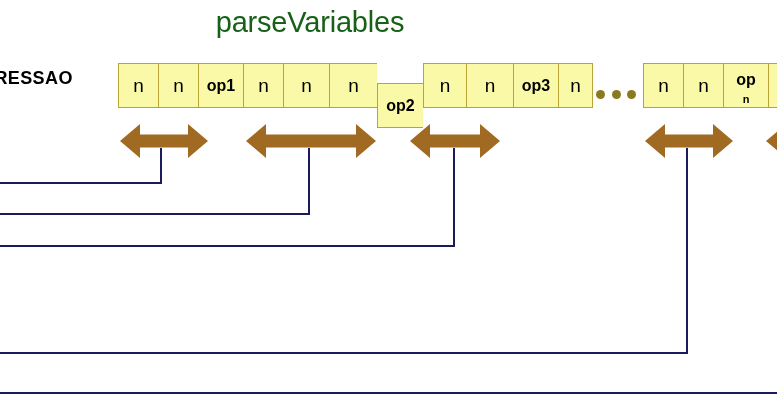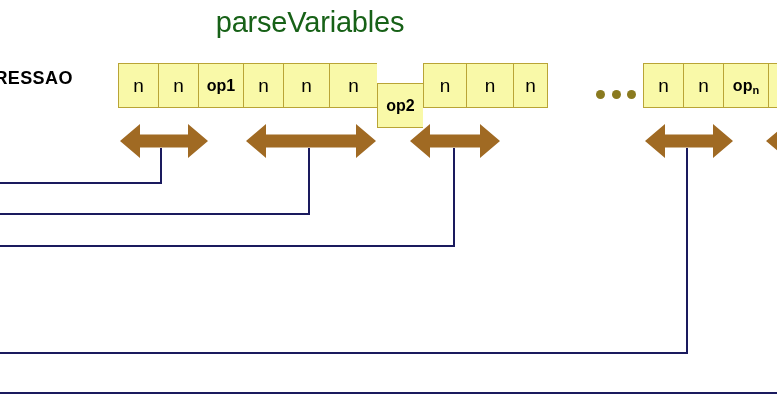--- a/index.html
+++ b/index.html
@@ -126,26 +126,27 @@
       <div class="tape" style="left: 118px;">
         <div class="cell n" style="width: 40px;">n</div>
         <div class="cell n" style="width: 40px;">n</div>
         <div class="cell op" style="width: 45px;">op1</div>
         <div class="cell n" style="width: 40px;">n</div>
         <div class="cell n" style="width: 46px;">n</div>
         <div class="cell n" style="width: 48px;">n</div>
         <div class="cell op" style="width: 46px; margin-top: 20px;">op2</div>
         <div class="cell n" style="width: 43px;">n</div>
         <div class="cell n" style="width: 47px;">n</div>
+        <div class="cell op" style="width: 45px;">op3</div>
         <div class="cell n" style="width: 35px;">n</div>
       </div>
       <div class="tape" style="left: 643px;">
         <div class="cell n" style="width: 40px;">n</div>
         <div class="cell n" style="width: 40px;">n</div>
-        <div class="cell op" style="width: 45px;">
+        <div class="cell op" style="width: 45px; flex-direction: column;">
           <span>op</span>
           <span class="sub">n</span>
         </div>
         <div class="cell n" style="width: 12px;"></div>
       </div>
     </div>
 
   <div id="dots">
       <div class="dot" style="background: rgb(138, 122, 31);"></div>
       <div class="dot" style="background: rgb(138, 122, 31);"></div>

